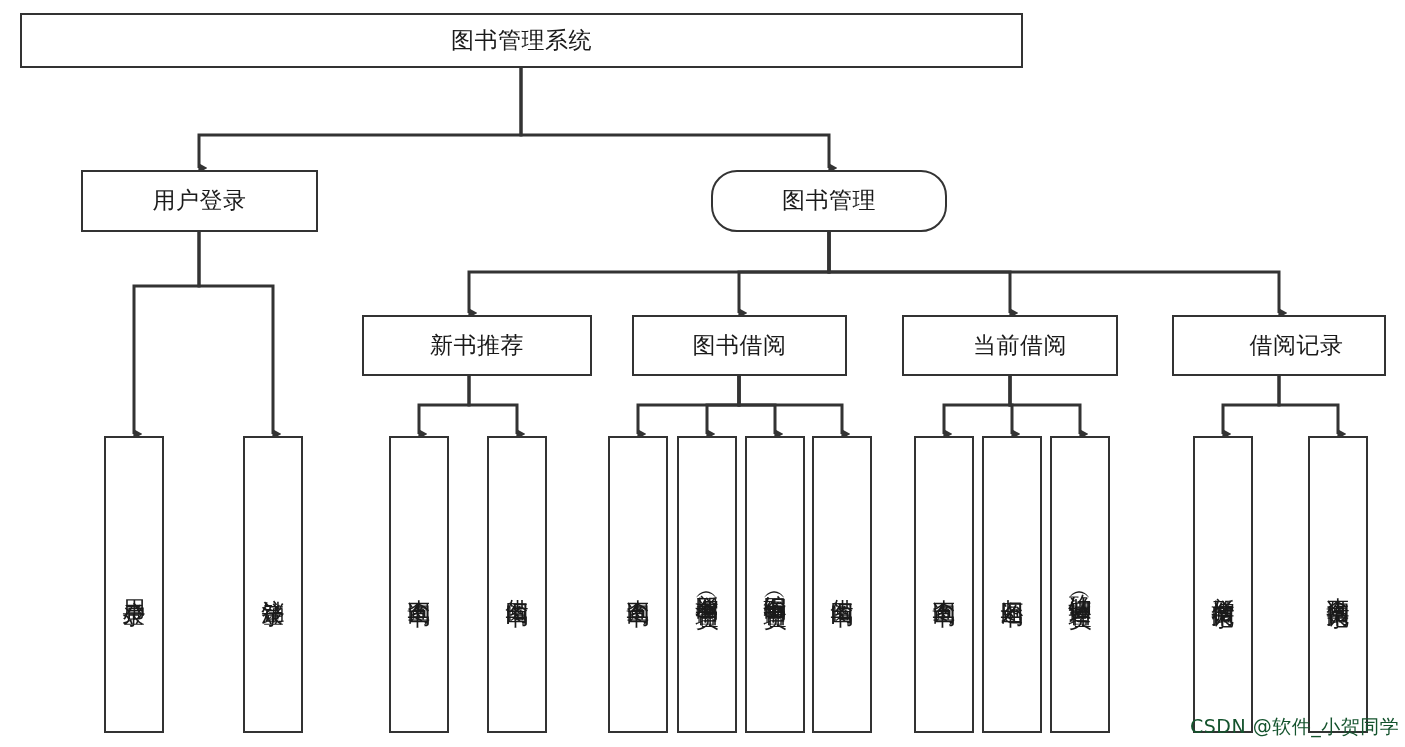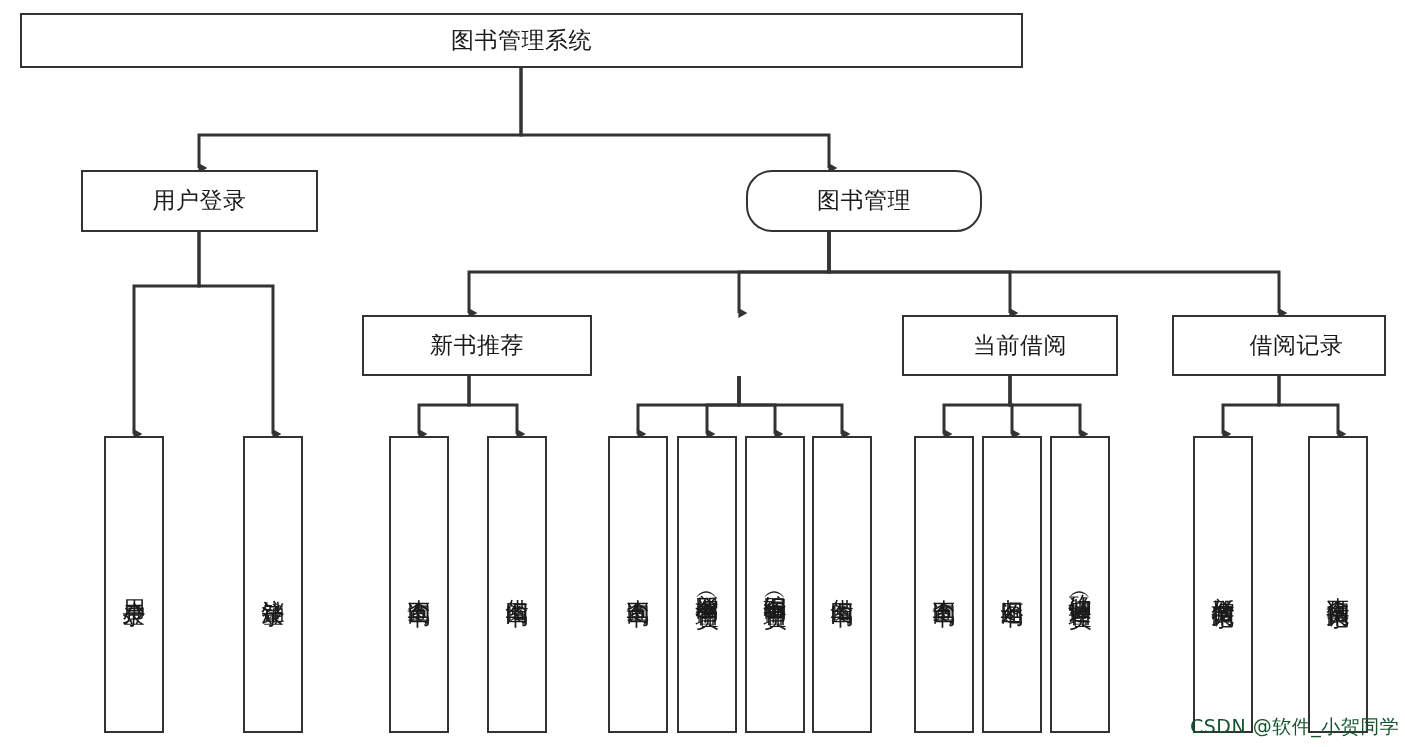--- a/index.html
+++ b/index.html
@@ -103,28 +103,31 @@
   </svg>
 
   <div class="node horizontal" style="left:20px; top:13px; width:1003px; height:55px;">
     <span class="label">图书管理系统</span>
   </div>
 
   <div class="node horizontal" style="left:81px; top:170px; width:237px; height:62px;">
     <span class="label">用户登录</span>
   </div>
 
-  <div class="node horizontal" style="left:746px; top:170px; width:236px; height:62px;border-radius:26px;">
+  <div class="node horizontal" style="left:711px; top:170px; width:236px; height:62px;border-radius:26px;">
     <span class="label">图书管理</span>
   </div>
 
   <div class="node horizontal" style="left:362px; top:315px; width:230px; height:61px;">
     <span class="label">新书推荐</span>
   </div>
 
+  <div class="node horizontal" style="left:632px; top:315px; width:215px; height:61px;">
+    <span class="label">图书借阅</span>
+  </div>
 
   <div class="node horizontal" style="left:902px; top:315px; width:216px; height:61px;padding-left:20px;">
     <span class="label">当前借阅</span>
   </div>
 
   <div class="node horizontal" style="left:1172px; top:315px; width:214px; height:61px;padding-left:35px;">
     <span class="label">借阅记录</span>
   </div>
 
   <div class="node vertical" style="left:104px; top:436px; width:60px; height:297px;">

